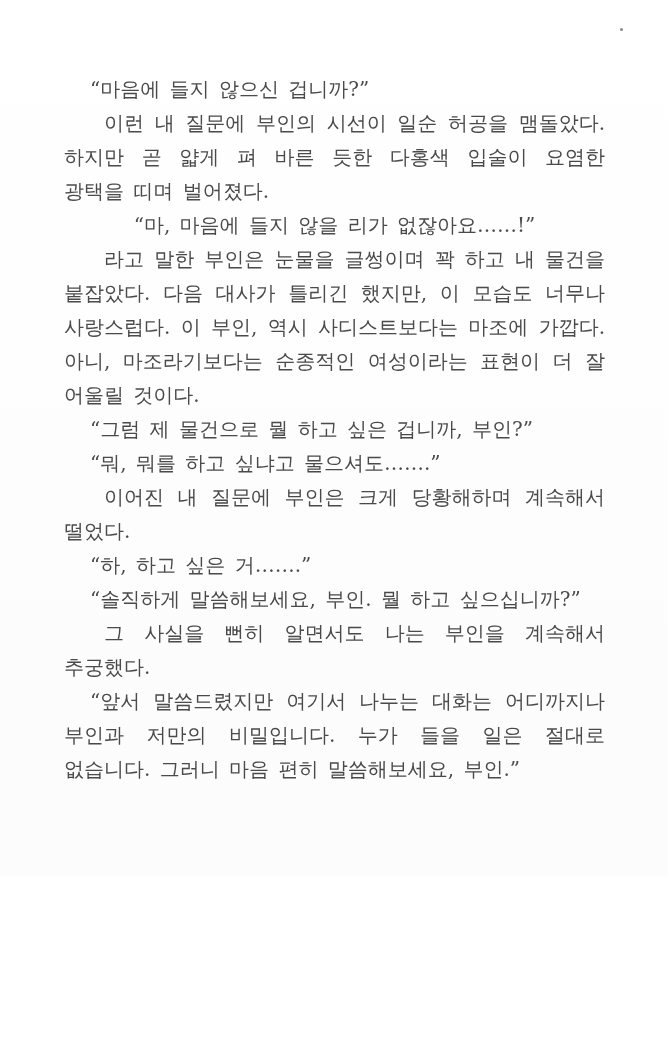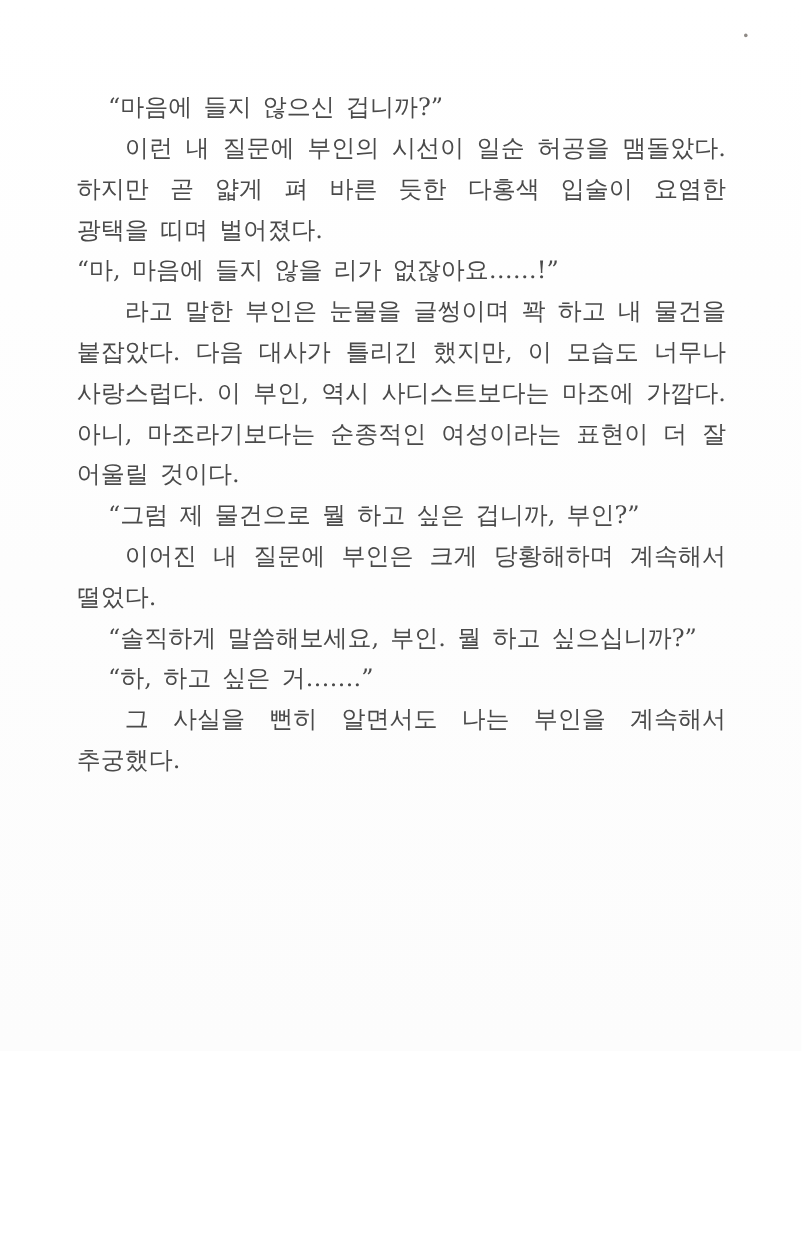--- a/index.html
+++ b/index.html
@@ -32,21 +32,21 @@
     margin: 0;
     padding: 0;
   }
   .para-body {
     text-indent: 40px;
   }
   .para-dialogue {
     text-indent: 26px;
   }
   .para-quote-center {
-    text-align: left;
+    text-align: center;
     text-indent: 0;
     margin: 40px 0 40px 0;
   }
   .footer {
     position: absolute;
     left: 76px;
     top: 965px;
     font-size: 16px;
     line-height: 26px;
     color: #525252;
@@ -77,23 +77,25 @@
 <div class="page">
 
   <div class="speck"></div>
 
   <div class="content">
     <p class="para-dialogue">“마음에 들지 않으신 겁니까?”</p>
     <p class="para-body">이런 내 질문에 부인의 시선이 일순 허공을 맴돌았다. 하지만 곧 얇게 펴 바른 듯한 다홍색 입술이 요염한 광택을 띠며 벌어졌다.</p>
     <p class="para-quote-center">“마, 마음에 들지 않을 리가 없잖아요……!”</p>
     <p class="para-body">라고 말한 부인은 눈물을 글썽이며 꽉 하고 내 물건을 붙잡았다. 다음 대사가 틀리긴 했지만, 이 모습도 너무나 사랑스럽다. 이 부인, 역시 사디스트보다는 마조에 가깝다. 아니, 마조라기보다는 순종적인 여성이라는 표현이 더 잘 어울릴 것이다.</p>
     <p class="para-dialogue">“그럼 제 물건으로 뭘 하고 싶은 겁니까, 부인?”</p>
+    <p class="para-dialogue">“뭐, 뭐를 하고 싶냐고 물으셔도…….”</p>
     <p class="para-body">이어진 내 질문에 부인은 크게 당황해하며 계속해서 떨었다.</p>
+    <p class="para-dialogue">“하, 하고 싶은 거…….”</p>
     <p class="para-dialogue">“솔직하게 말씀해보세요, 부인. 뭘 하고 싶으십니까?”</p>
-    <p class="para-dialogue">“하, 하고 싶은 거…….”</p>
     <p class="para-body">그 사실을 뻔히 알면서도 나는 부인을 계속해서 추궁했다.</p>
+    <p class="para-dialogue">“앞서 말씀드렸지만 여기서 나누는 대화는 어디까지나 부인과 저만의 비밀입니다. 누가 들을 일은 절대로 없습니다. 그러니 마음 편히 말씀해보세요, 부인.”</p>
   </div>
 
   <div class="footer">
     <span class="num">200</span><span class="sep">·</span><span class="title">맴돌았다 上</span>
   </div>
 
 </div>
 
 </body></html>

